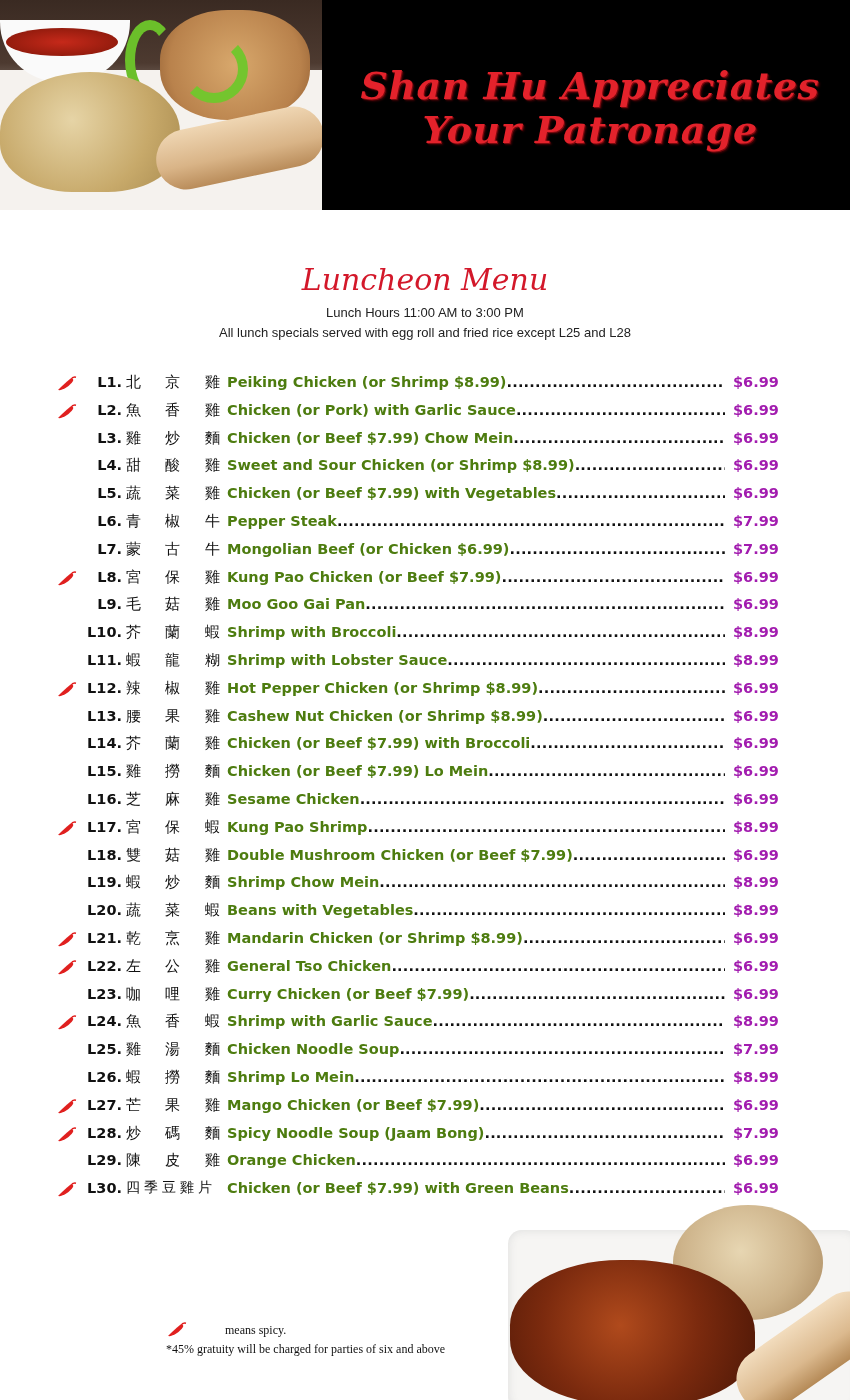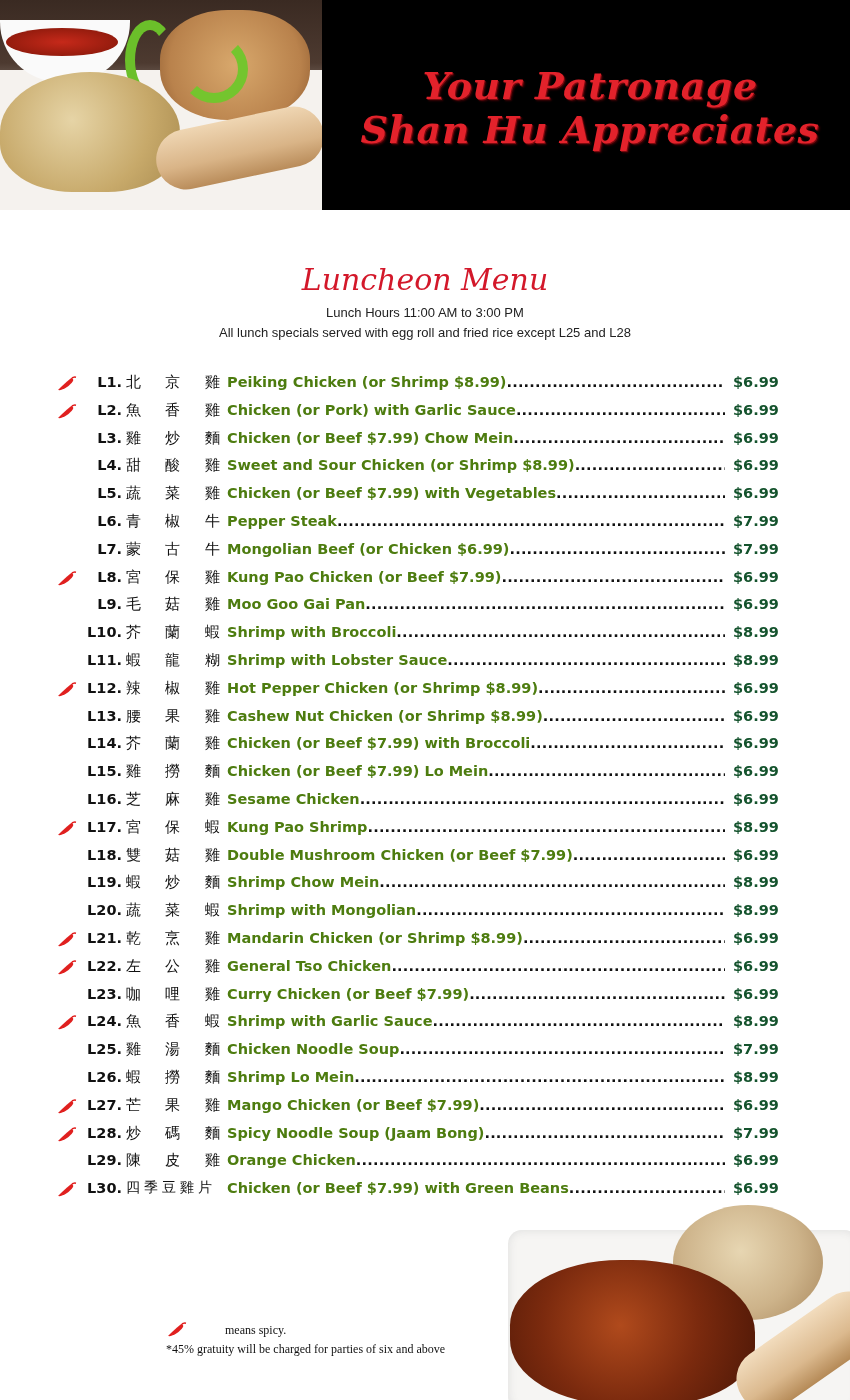--- a/index.html
+++ b/index.html
@@ -66,21 +66,21 @@
   .row .name {
     font-family: "DejaVu Sans", sans-serif; font-weight: bold; font-size: 14.5px; color: #4d7c0f; white-space: nowrap; flex: 0 0 auto;
   }
   .row .dots {
     flex: 1 1 auto; overflow: hidden; white-space: nowrap; font-weight: bold; font-size: 14.5px; color: #111;
     font-family: "DejaVu Sans", sans-serif; letter-spacing: 0.2px;
   }
   .row .dots::after { content: "........................................................................................................................................................................................"; }
   .row .price {
     position: absolute; left: 733px; top: 3px;
-    font-family: "DejaVu Sans", sans-serif; font-weight: bold; font-size: 14.5px; color: #14532d;
+    font-family: "DejaVu Sans", sans-serif; font-weight: bold; font-size: 14.5px; color: #a21caf;
   }
 
   
   .footer-spicy { position: absolute; left: 166px; top: 1322px; display: flex; align-items: center; gap: 36px; }
   .footer-spicy .spicy { width: 22px; height: 16px; }
   .footer-spicy .txt { font-family: "Liberation Serif", serif; font-size: 12px; color: #111; margin-left: 1px; }
   .footer-gratuity { position: absolute; left: 166px; top: 1342px; font-family: "Liberation Serif", serif; font-size: 12px; color: #111; }
 
   .photo-bottom { position: absolute; left: 498px; top: 1205px; width: 352px; height: 195px; overflow: hidden; }
   .photo-bottom .plate { position: absolute; left: 10px; top: 25px; width: 350px; height: 180px; background: #f6f5f3; border-radius: 14px; box-shadow: inset 0 0 10px #ddd; }
@@ -96,22 +96,22 @@
     <div class="plate"></div>
     <div class="bowl"></div>
     <div class="sauce"></div>
     <div class="chicken"></div>
     <div class="pepper1"></div>
     <div class="pepper2"></div>
     <div class="rice"></div>
     <div class="eggroll"></div>
   </div>
   <div class="header-title">
+    <div>Shan Hu Appreciates</div>
     <div>Your Patronage</div>
-    <div>Shan Hu Appreciates</div>
   </div>
 </div>
 
 <div class="menu-title">Luncheon Menu</div>
 <div class="menu-sub1">Lunch Hours 11:00 AM to 3:00 PM</div>
 <div class="menu-sub2">All lunch specials served with egg roll and fried rice except L25 and L28</div>
 
 <div class="menu-list" id="menu-list">
     <div class="row">
       <svg class="spicy" viewBox="0 0 22 16">
@@ -341,21 +341,21 @@
         <span class="dots"></span>
       </span>
       <span class="price">$8.99</span>
     </div>
     <div class="row">
       <span class="code">L20.</span>
       <span class="zh1">蔬</span>
       <span class="zh2">菜</span>
       <span class="zh3">蝦</span>
       <span class="name-line">
-        <span class="name">Shrimp with Mongolian</span>
+        <span class="name">Beans with Vegetables</span>
         <span class="dots"></span>
       </span>
       <span class="price">$8.99</span>
     </div>
     <div class="row">
       <svg class="spicy" viewBox="0 0 22 16">
         <path d="M2 14 C6 15, 14 10, 17 5 C18 3, 16 2, 14 3 C10 6, 6 10, 2 14 Z" fill="#e0201f"></path>
         <path d="M15 3.5 C16 1.5, 18 0.8, 20 1.2" stroke="#e0201f" stroke-width="1.4" fill="none"></path>
       </svg>
       <span class="code">L21.</span>

